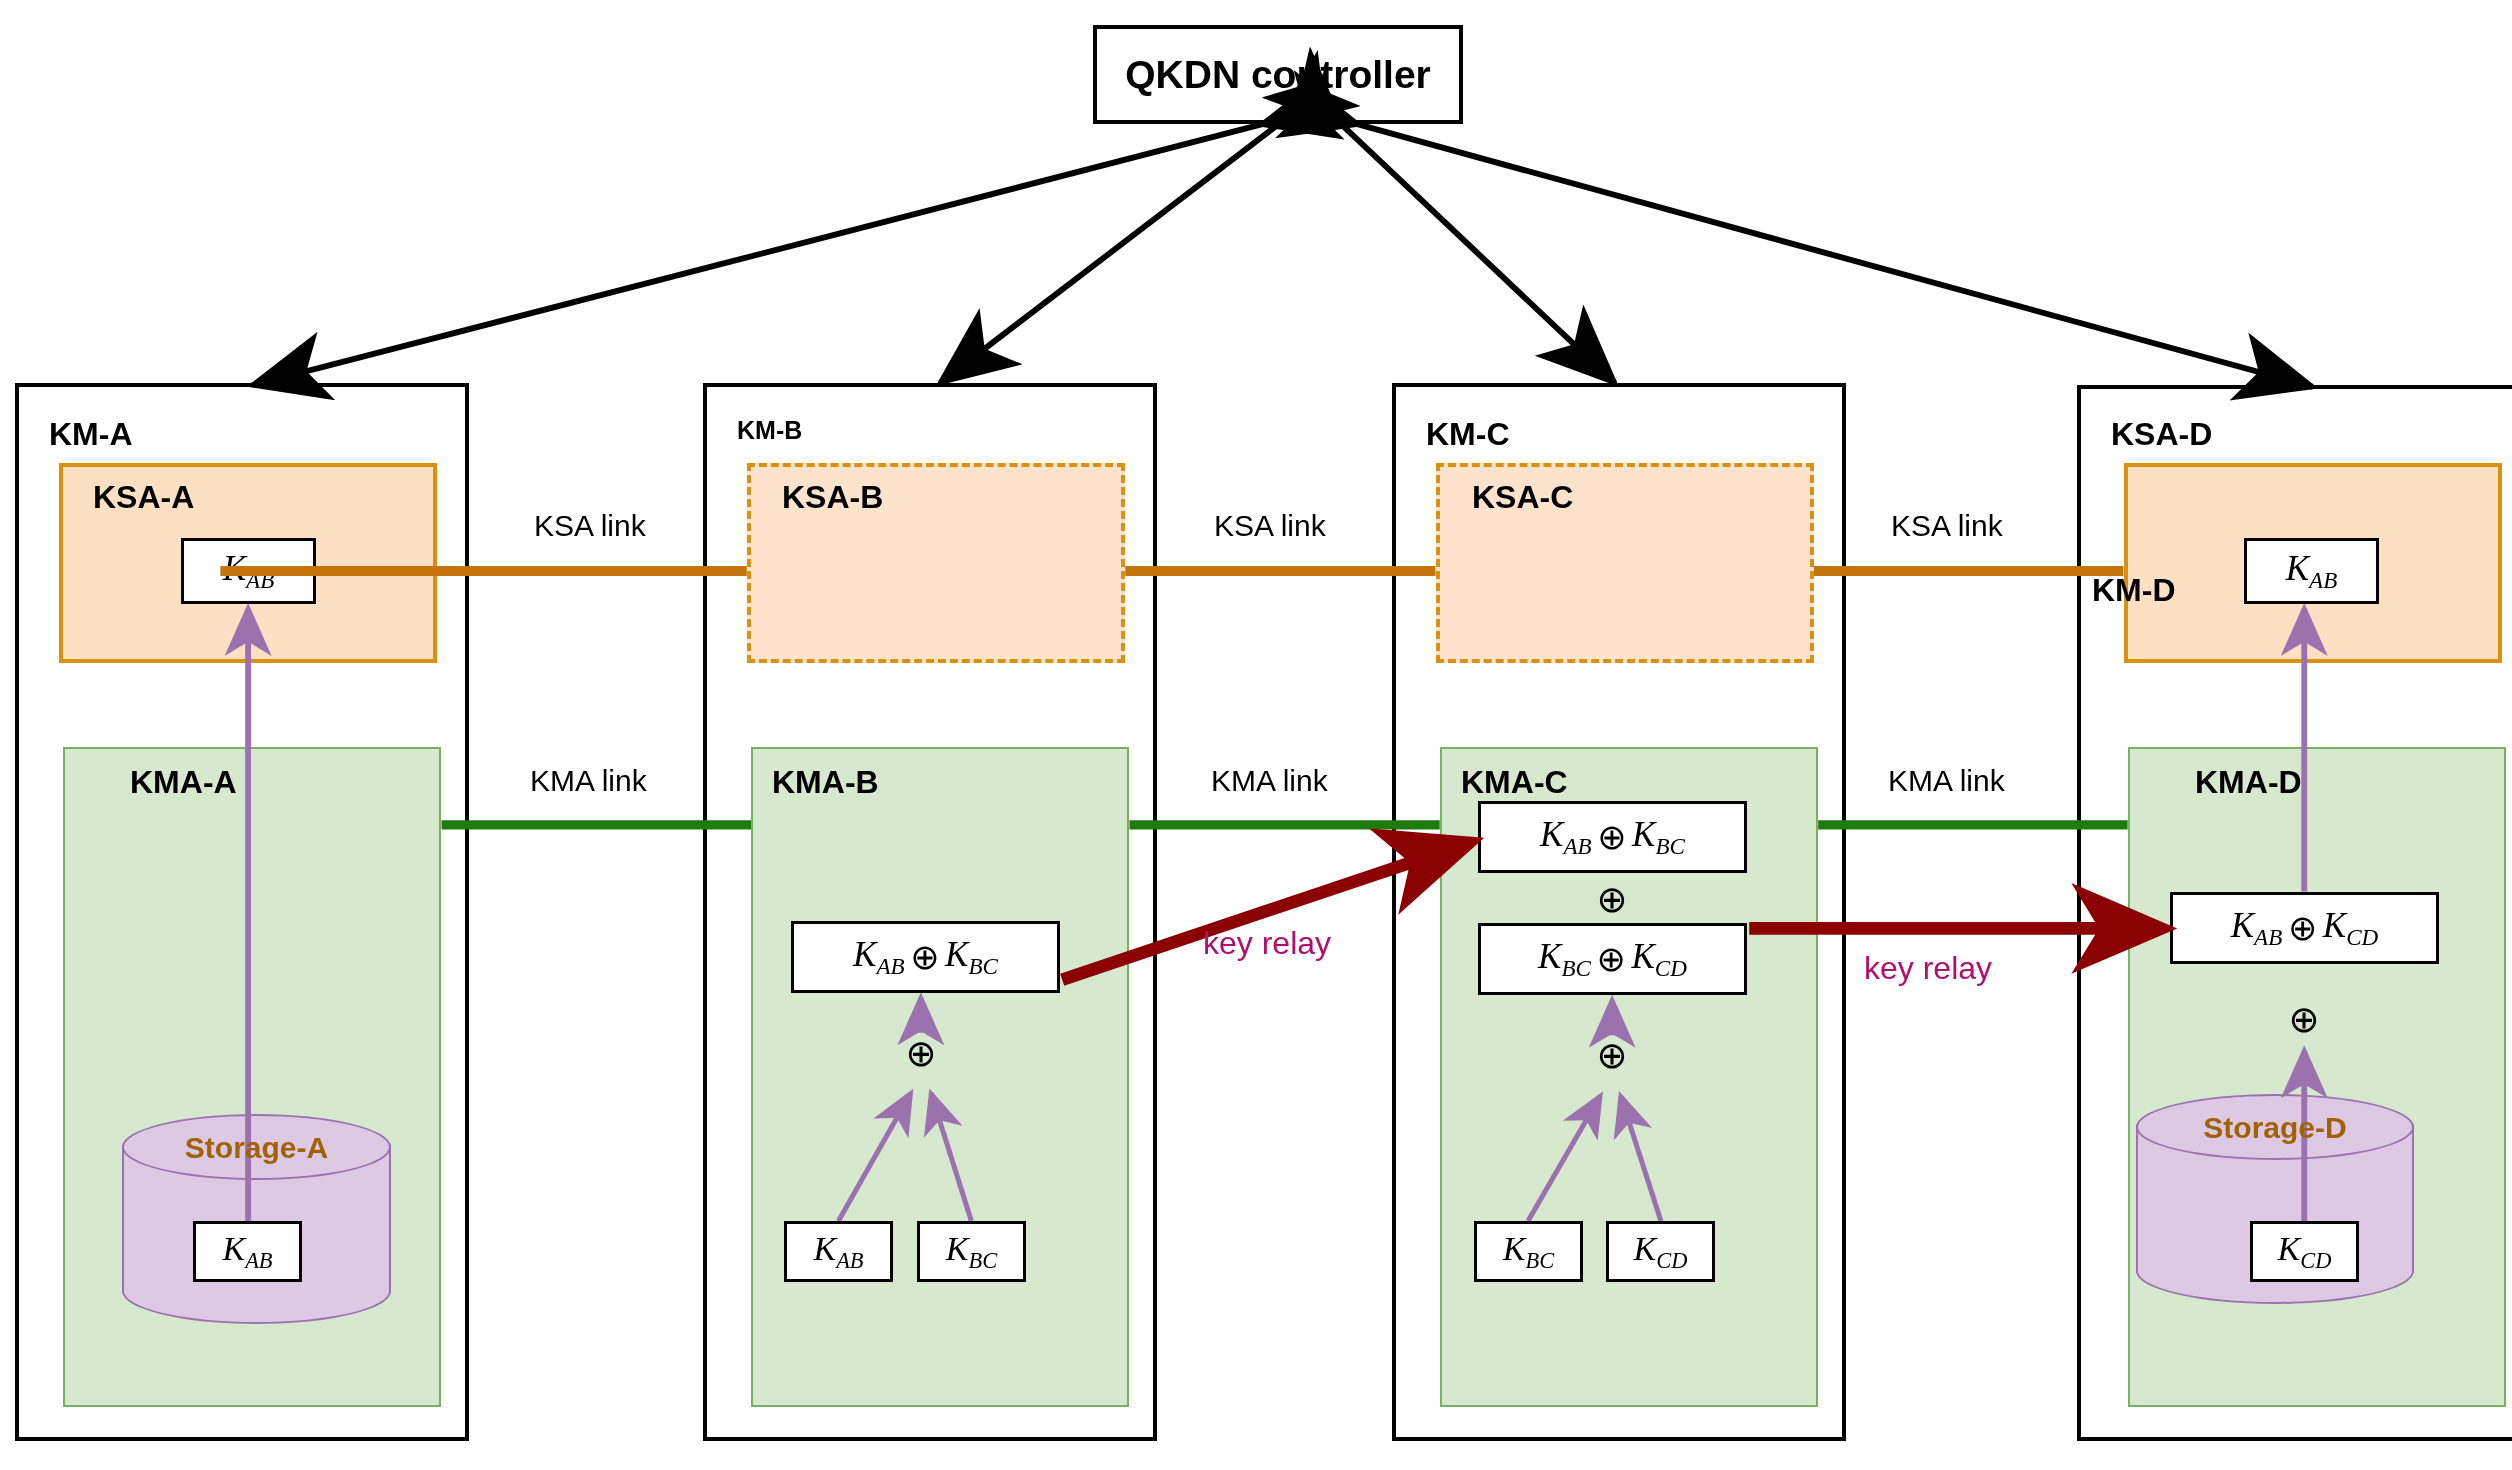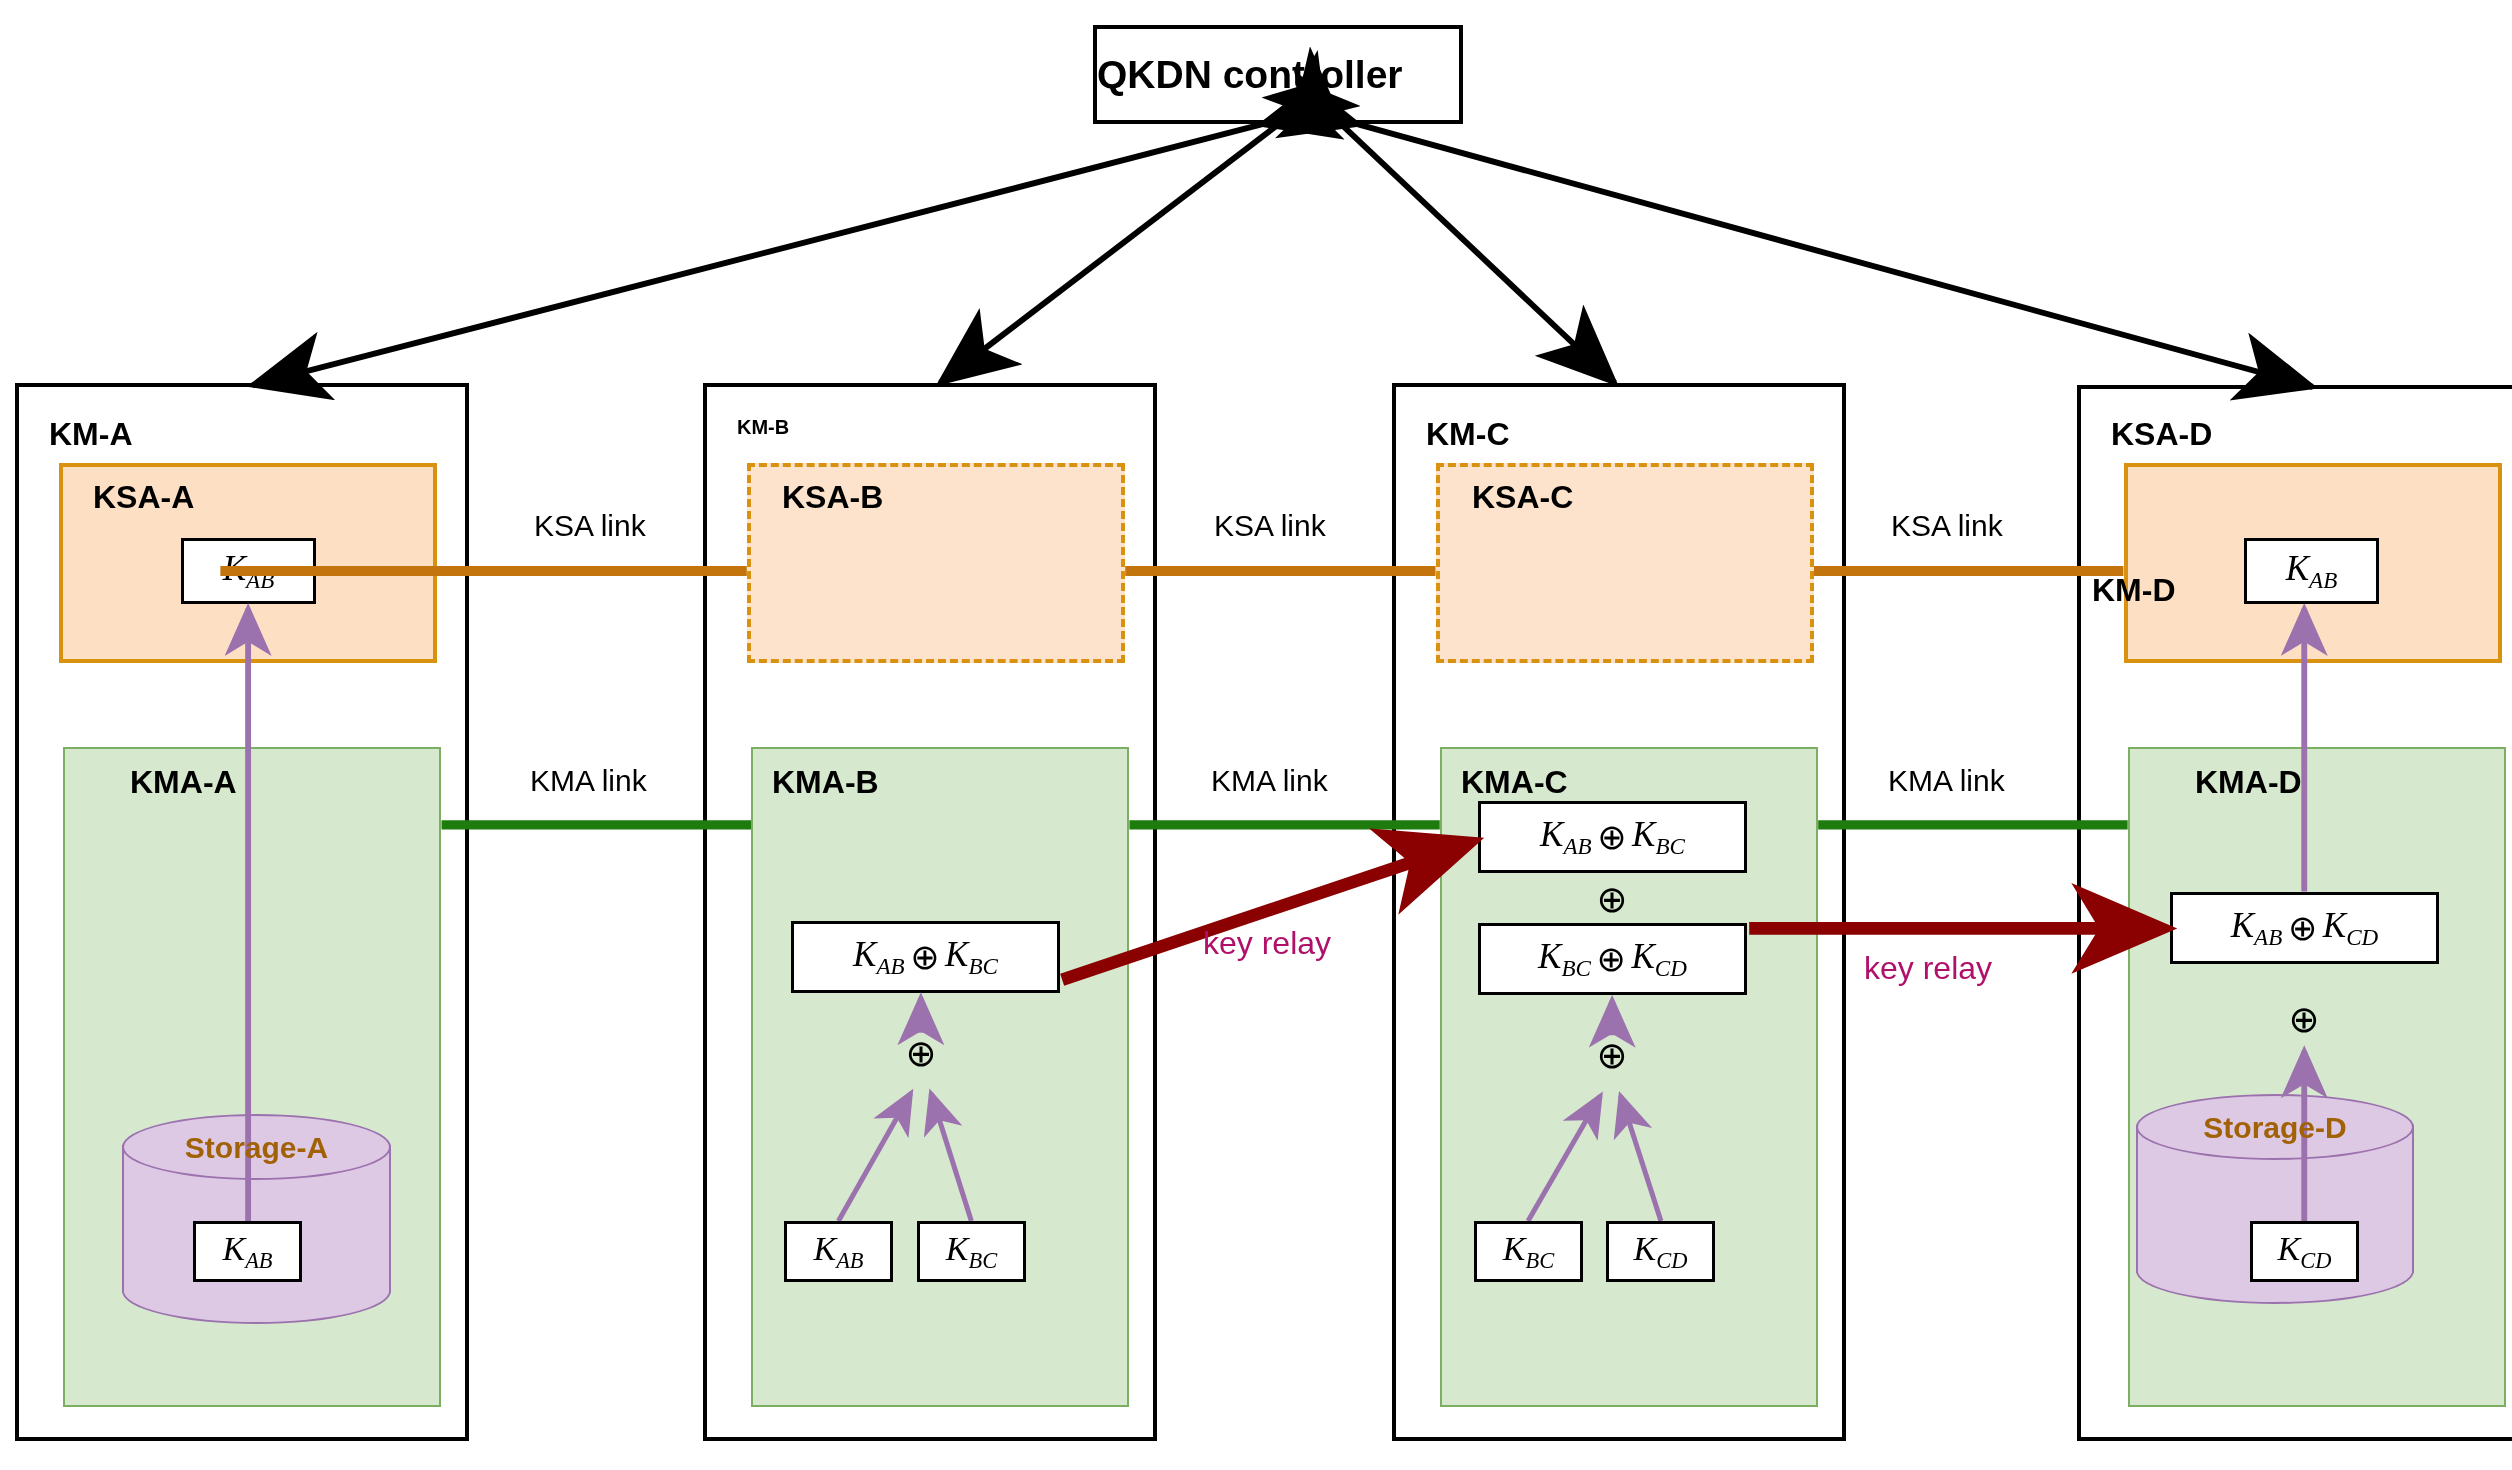--- a/index.html
+++ b/index.html
@@ -5,21 +5,21 @@
   html,body{margin:0;padding:0;background:#ffffff;}
   body{font-family:"Liberation Sans",sans-serif;}
   #stage{position:relative;width:2512px;height:1470px;background:#fff;overflow:hidden;}
 
   
   .abs{position:absolute;box-sizing:border-box;}
 
   
   .controller{
     border:4.2px solid #000;background:#fff;
-    display:flex;align-items:center;justify-content:flex-start;
+    display:flex;align-items:center;justify-content:center;
     font-weight:bold;color:#000;
   }
 
   
   .km-box{border:4.2px solid #000;background:transparent;}
   .km-label{font-weight:bold;color:#000;white-space:nowrap;}
 
   
   .ksa-panel{background:#fde0c4;border:4.2px solid #D99210;}
   .ksa-panel.dashed{border-style:dashed;background:#fde3cb;}
@@ -112,21 +112,21 @@
     <div class="cyl-bot" style="bottom:0;"></div>
     <div class="cyl-body" style="top:31px;bottom:31px;"></div>
     <div class="cyl-top" style="top:0;"></div>
     <div class="cyl-label" style="top:17px;font-size:30px;">Storage-A</div>
   </div>
   <div class="abs keybox" style="left:193px;top:1221px;width:109px;height:61px;font-size:34px;z-index:5;">
     <span class="mathit">K<span class="sub">AB</span></span>
   </div>
 
   <div class="abs km-box" style="left:703px;top:383px;width:454px;height:1058px;"></div>
-  <div class="abs km-label" style="left:737px;top:416px;font-size:20px;">KM-B</div>
+  <div class="abs km-label" style="left:737px;top:416px;font-size:25px;">KM-B</div>
 
   <div class="abs ksa-panel dashed" style="left:747px;top:463px;width:378px;height:200px;"></div>
   <div class="abs ksa-label" style="left:782px;top:479px;font-size:32px;">KSA-B</div>
 
   <div class="abs kma-panel" style="left:751px;top:747px;width:378px;height:660px;"></div>
   <div class="abs kma-label" style="left:772px;top:764px;font-size:32px;">KMA-B</div>
 
   <div class="abs keybox" style="left:791px;top:921px;width:269px;height:72px;font-size:35px;">
     <span class="mathit">K<span class="sub">AB</span></span>
     <span class="oplus">⊕</span>

